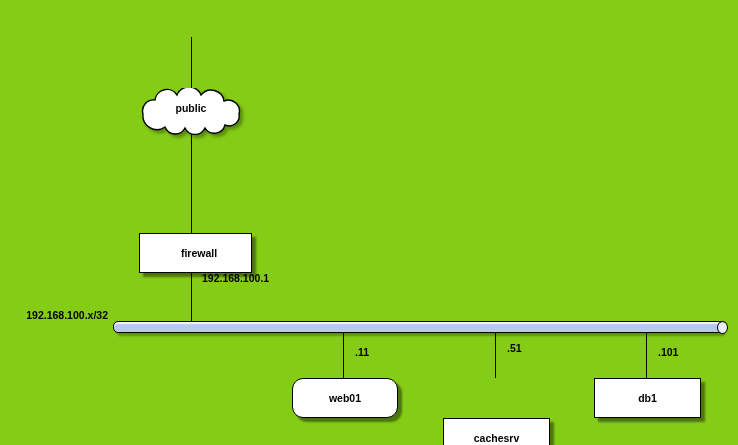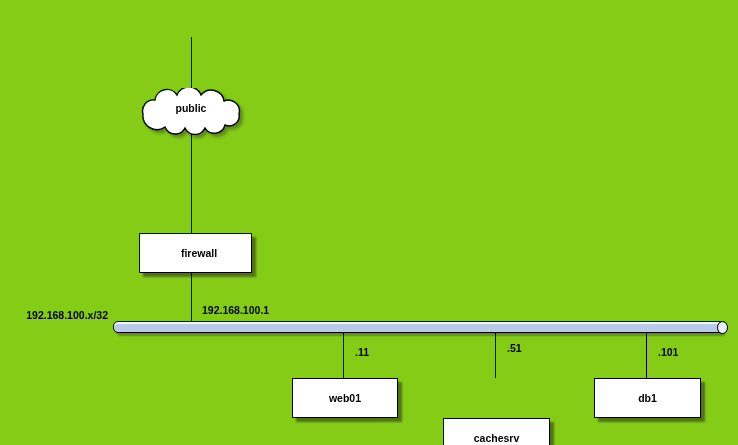--- a/index.html
+++ b/index.html
@@ -46,21 +46,21 @@
     height: 38px;
     background: #ffffff;
     border: 1px solid #000000;
     box-shadow: 4px 4px 2px rgba(0,0,0,0.42);
     display: flex;
     align-items: center;
     justify-content: center;
     z-index: 4;
   }
   .node-firewall { left: 139px; top: 233px; width: 104px; padding-left: 7px; }
-  .node-web01    { left: 292px; top: 378px; width: 104px; }
+  .node-web01    { left: 292px; top: 378px; width: 104px; border-radius: 11px; }
   .node-cachesrv { left: 443px; top: 378px; width: 105px; margin-top: 40px; }
   .node-db1      { left: 594px; top: 378px; width: 105px; }
 
   .line-trunk-top { left: 191px; top: 37px;  height: 196px; }
   .line-fw-bus    { left: 191px; top: 272px; height: 50px;  }
   .line-host-1    { left: 343px; top: 333px; height: 45px;  }
   .line-host-2    { left: 495px; top: 333px; height: 45px;  }
   .line-host-3    { left: 646px; top: 333px; height: 45px;  }
 
   .bus-bar {
@@ -95,21 +95,21 @@
     width: 108px;
     text-align: right;
     line-height: 13px;
     z-index: 3;
   }
   .ip-label {
     position: absolute;
     white-space: nowrap;
     z-index: 3;
   }
-  .ip-fw     { left: 202px; top: 304px; }
+  .ip-fw     { left: 202px; top: 272px; }
   .addr-1    { left: 355px; top: 346px; }
   .addr-2    { left: 507px; top: 342px; }
   .addr-3    { left: 658px; top: 346px; }
 </style>
 </head>
 <body>
 
 <div class="canvas">
 
   <div class="vline line-trunk-top"></div>

